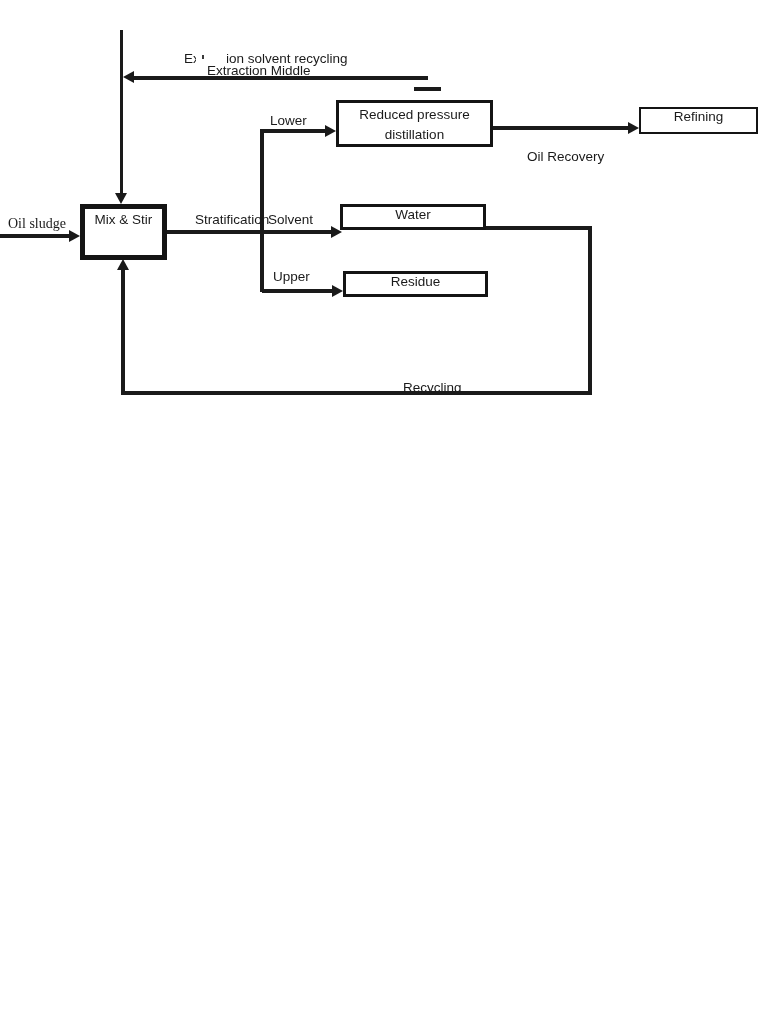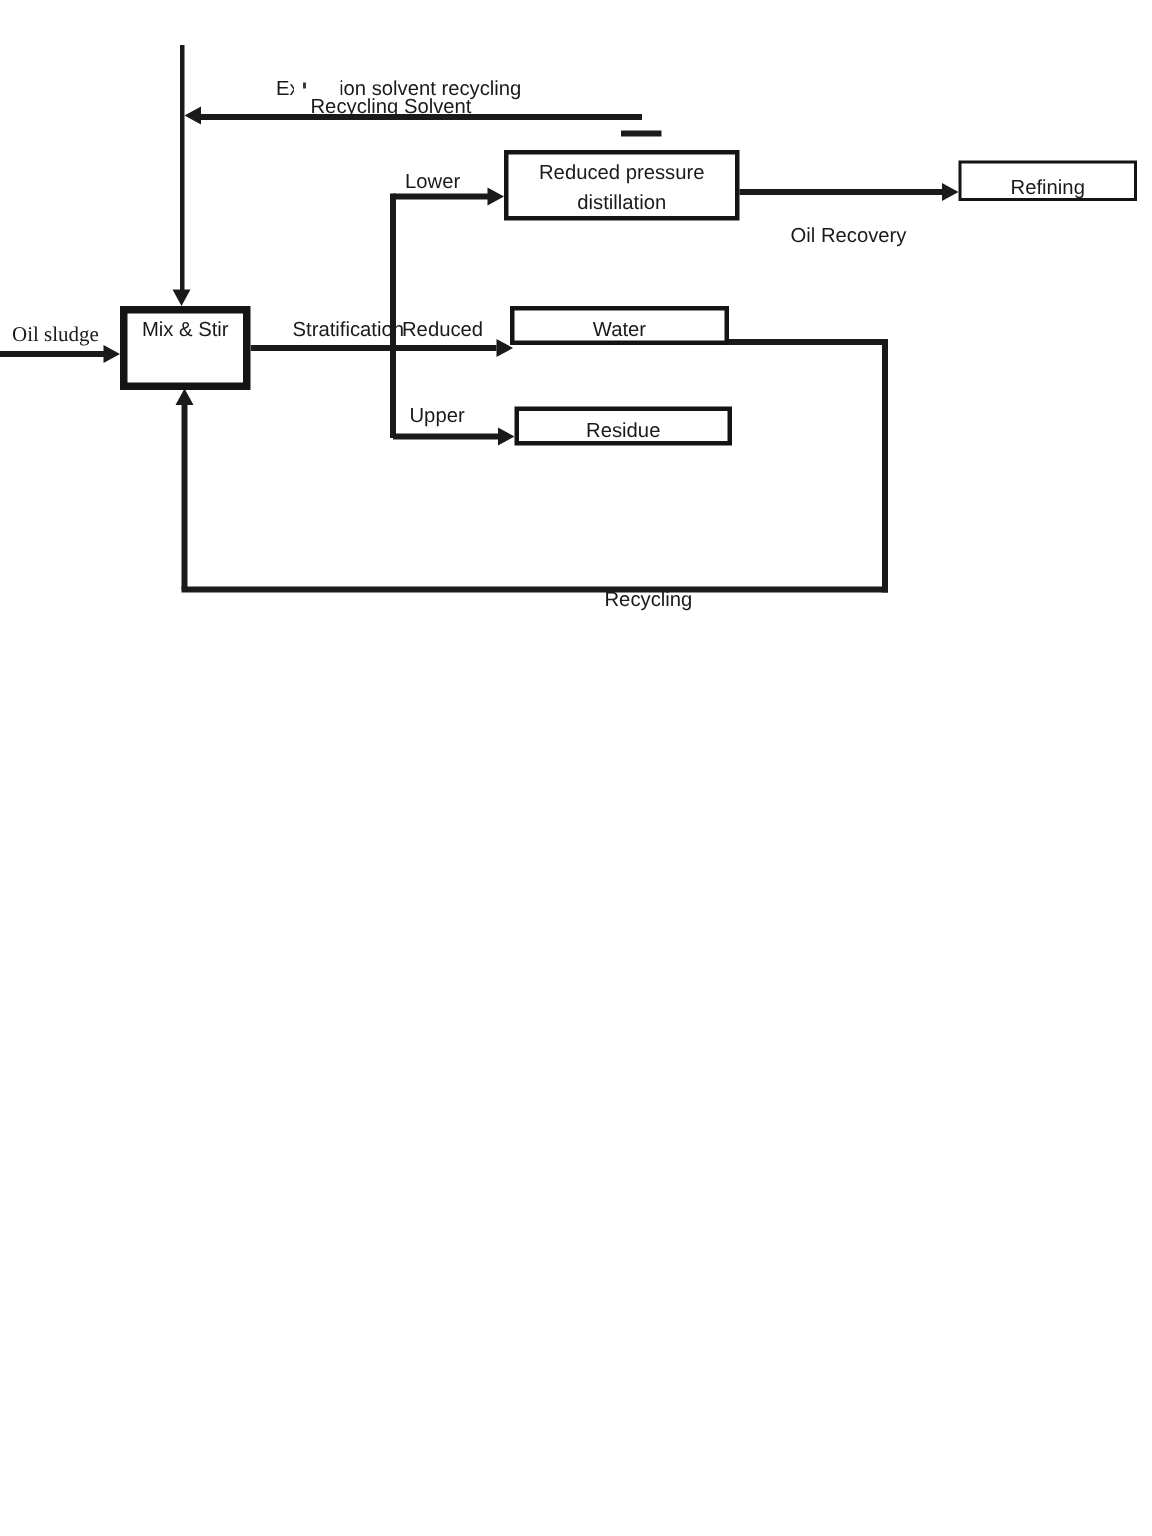--- a/index.html
+++ b/index.html
@@ -8,21 +8,21 @@
     width:768px;height:1024px;
     background:#ffffff;
     font-family:"Liberation Sans", sans-serif;
     color:#1a1a1a;
     overflow:hidden;
   }
   .hline,.vline{position:absolute;background:#1a1a1a;}
   .box{
     position:absolute;box-sizing:border-box;
     border:3px solid #141414;background:#ffffff;
-    display:flex;align-items:flex-end;justify-content:center;
+    display:flex;align-items:flex-start;justify-content:center;
     font-size:13.5px;
   }
   .lbl{position:absolute;font-size:13.5px;white-space:nowrap;line-height:15px;}
   .ar{position:absolute;width:0;height:0;}
   .ar.right{border-top:6px solid transparent;border-bottom:6px solid transparent;border-left:11px solid #1a1a1a;}
   .ar.left {border-top:6px solid transparent;border-bottom:6px solid transparent;border-right:11px solid #1a1a1a;}
   .ar.down {border-left:6px solid transparent;border-right:6px solid transparent;border-top:11px solid #1a1a1a;}
   .ar.up   {border-left:6px solid transparent;border-right:6px solid transparent;border-bottom:11px solid #1a1a1a;}
   .serif{font-family:"Liberation Serif", serif;font-weight:normal;font-size:14px;}
   .two-line{flex-direction:column;line-height:20px;align-items:center;justify-content:flex-start;padding-top:2px;}
@@ -85,30 +85,30 @@
 
   <div class="box" style="left:340px;top:204px;width:146px;height:26px;">
     <span>Water</span>
   </div>
 
   <div class="lbl" style="left:184px;top:51px;">Extraction solvent recycling</div>
 
   <div class="whiteout" style="left:196px;top:49px;width:31px;height:17px;"></div>
   <div class="tick" style="left:202px;top:55px;width:2px;height:4px;"></div>
 
-  <div class="lbl" style="left:207px;top:63px;">Recycling Solvent</div>
+  <div class="lbl" style="left:207px;top:63px;">Extraction Middle</div>
 
   <div class="lbl serif" style="left:8px;top:216px;">Oil sludge</div>
 
   <div class="lbl" style="left:195px;top:212px;">Stratification</div>
 
   <div class="lbl" style="left:270px;top:113px;">Lower</div>
 
-  <div class="lbl" style="left:268px;top:212px;">Reduced</div>
+  <div class="lbl" style="left:268px;top:212px;">Solvent</div>
 
   <div class="lbl" style="left:273px;top:269px;">Upper</div>
 
   <div class="lbl" style="left:527px;top:109px;margin-top:40px;">Oil Recovery</div>
 
-  <div class="lbl" style="left:403px;top:392px;text-align:center;">Recycling</div>
+  <div class="lbl" style="left:403px;top:380px;text-align:center;">Recycling</div>
 
 
 </div>
 
 </body></html>

